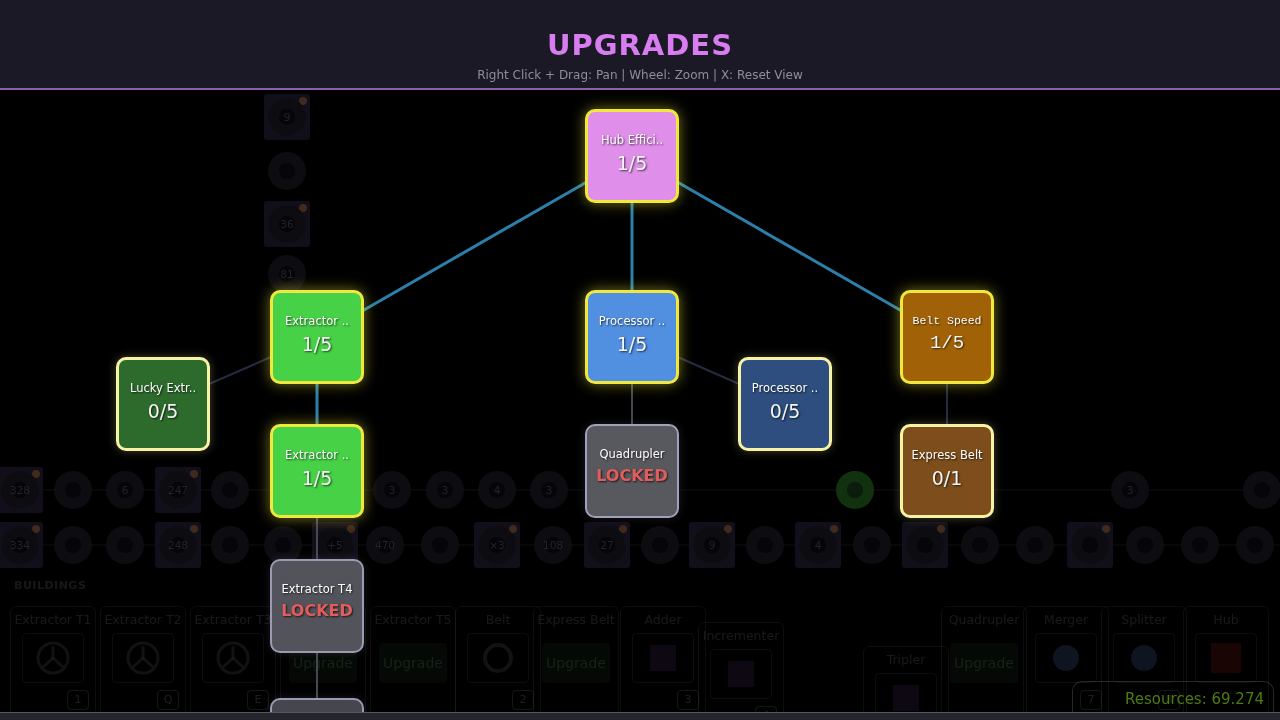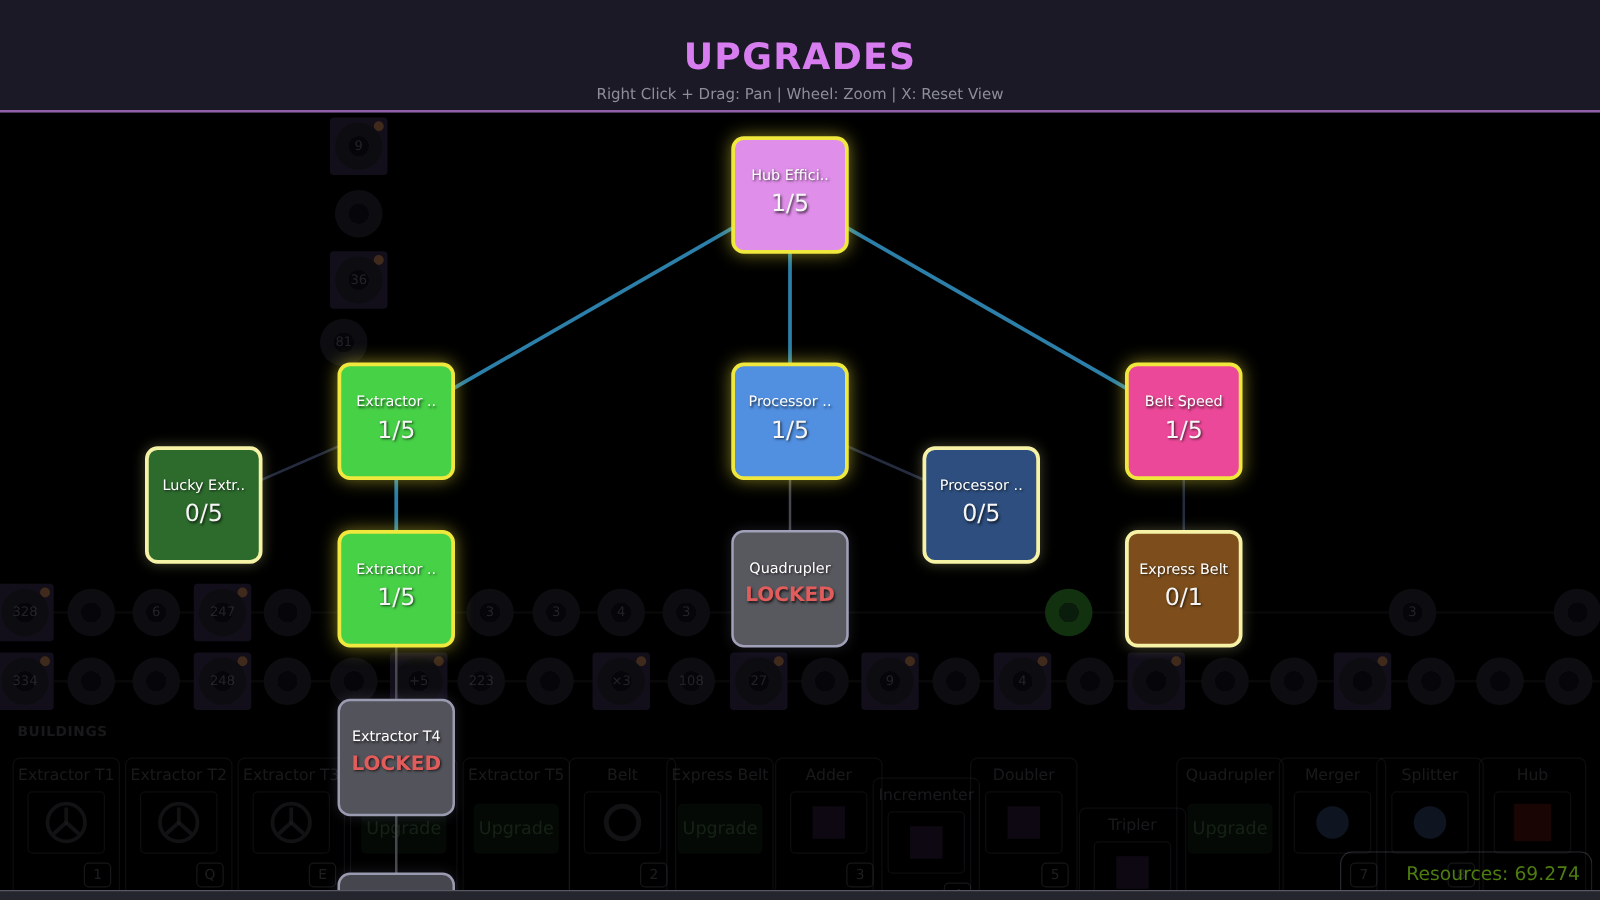--- a/index.html
+++ b/index.html
@@ -123,21 +123,21 @@
     </div>
     <div class="bcirc" style="left: 211px; top: 526px;"></div>
     <div class="bcirc" style="left: 264px; top: 526px;"></div>
     <div class="bmach" style="left: 312px; top: 522px;">
       <div class="mdot"></div>
     </div>
     <div class="bcirc" style="left: 316px; top: 526px;">
       <span>+5</span>
     </div>
     <div class="bcirc" style="left: 366px; top: 526px;">
-      <span>223</span>
+      <span>470</span>
     </div>
     <div class="bcirc" style="left: 421px; top: 526px;"></div>
     <div class="bmach" style="left: 474px; top: 522px;">
       <div class="mdot"></div>
     </div>
     <div class="bcirc" style="left: 478px; top: 526px;">
       <span>×3</span>
     </div>
     <div class="bcirc" style="left: 534px; top: 526px;">
       <span>108</span>
@@ -182,21 +182,21 @@
     <div class="bcirc" style="left: 268px; top: 98px;">
       <span>9</span>
     </div>
     <div class="bcirc" style="left: 268px; top: 152px;"></div>
     <div class="bmach" style="left: 264px; top: 201px;">
       <div class="mdot"></div>
     </div>
     <div class="bcirc" style="left: 268px; top: 205px;">
       <span>36</span>
     </div>
-    <div class="bcirc" style="left: 256px; top: 255px;">
+    <div class="bcirc" style="left: 268px; top: 255px;">
       <span>81</span>
     </div>
     <div class="card" style="left: 10px;">
       <div class="cname">Extractor T1</div>
       <div class="cicon">
         <svg width="38" height="38">
      <g stroke="rgba(150,150,162,.12)" stroke-width="3" fill="none">
      <circle cx="19" cy="19" r="15"></circle>
             <line x1="19" y1="19" x2="19" y2="7"></line>
      <line x1="19" y1="19" x2="9" y2="28"></line>
@@ -259,27 +259,20 @@
         <div class="gsq"></div>
       </div>
       <div class="hk">3</div>
     </div>
     <div class="card" style="left: 698px; margin-top: 16px;">
       <div class="cname">Incrementer</div>
       <div class="cicon">
         <div class="gsq"></div>
       </div>
       <div class="hk">4</div>
-    </div>
-    <div class="card" style="left: 776px;">
-      <div class="cname">Doubler</div>
-      <div class="cicon">
-        <div class="gsq"></div>
-      </div>
-      <div class="hk">5</div>
     </div>
     <div class="card" style="left: 863px; margin-top: 40px;">
       <div class="cname">Tripler</div>
       <div class="cicon">
         <div class="gsq"></div>
       </div>
       <div class="hk">6</div>
     </div>
     <div class="card" style="left: 941px;">
       <div class="cname">Quadrupler</div>
@@ -326,21 +319,21 @@
       <div class="v">1/5</div>
     </div>
     <div class="node glow" style="left: 270px; top: 290px; background: rgb(71, 209, 71); border-color: rgb(241, 232, 62);">
       <div class="t">Extractor ..</div>
       <div class="v">1/5</div>
     </div>
     <div class="node glow" style="left: 585px; top: 290px; background: rgb(81, 143, 224); border-color: rgb(241, 232, 62);">
       <div class="t">Processor ..</div>
       <div class="v">1/5</div>
     </div>
-    <div class="node glow" style="left: 900px; top: 290px; background: #ec4899; border-color: rgb(241, 232, 62);">
+    <div class="node glow" style="left: 900px; top: 290px; background: #a16207; border-color: rgb(241, 232, 62); font-family: Liberation Mono, monospace;">
       <div class="t">Belt Speed</div>
       <div class="v">1/5</div>
     </div>
     <div class="node paleglow" style="left: 116px; top: 357px; background: rgb(45, 107, 45); border-color: rgb(247, 243, 166);">
       <div class="t">Lucky Extr..</div>
       <div class="v">0/5</div>
     </div>
     <div class="node glow" style="left: 270px; top: 424px; background: rgb(71, 209, 71); border-color: rgb(241, 232, 62);">
       <div class="t">Extractor ..</div>
       <div class="v">1/5</div>

